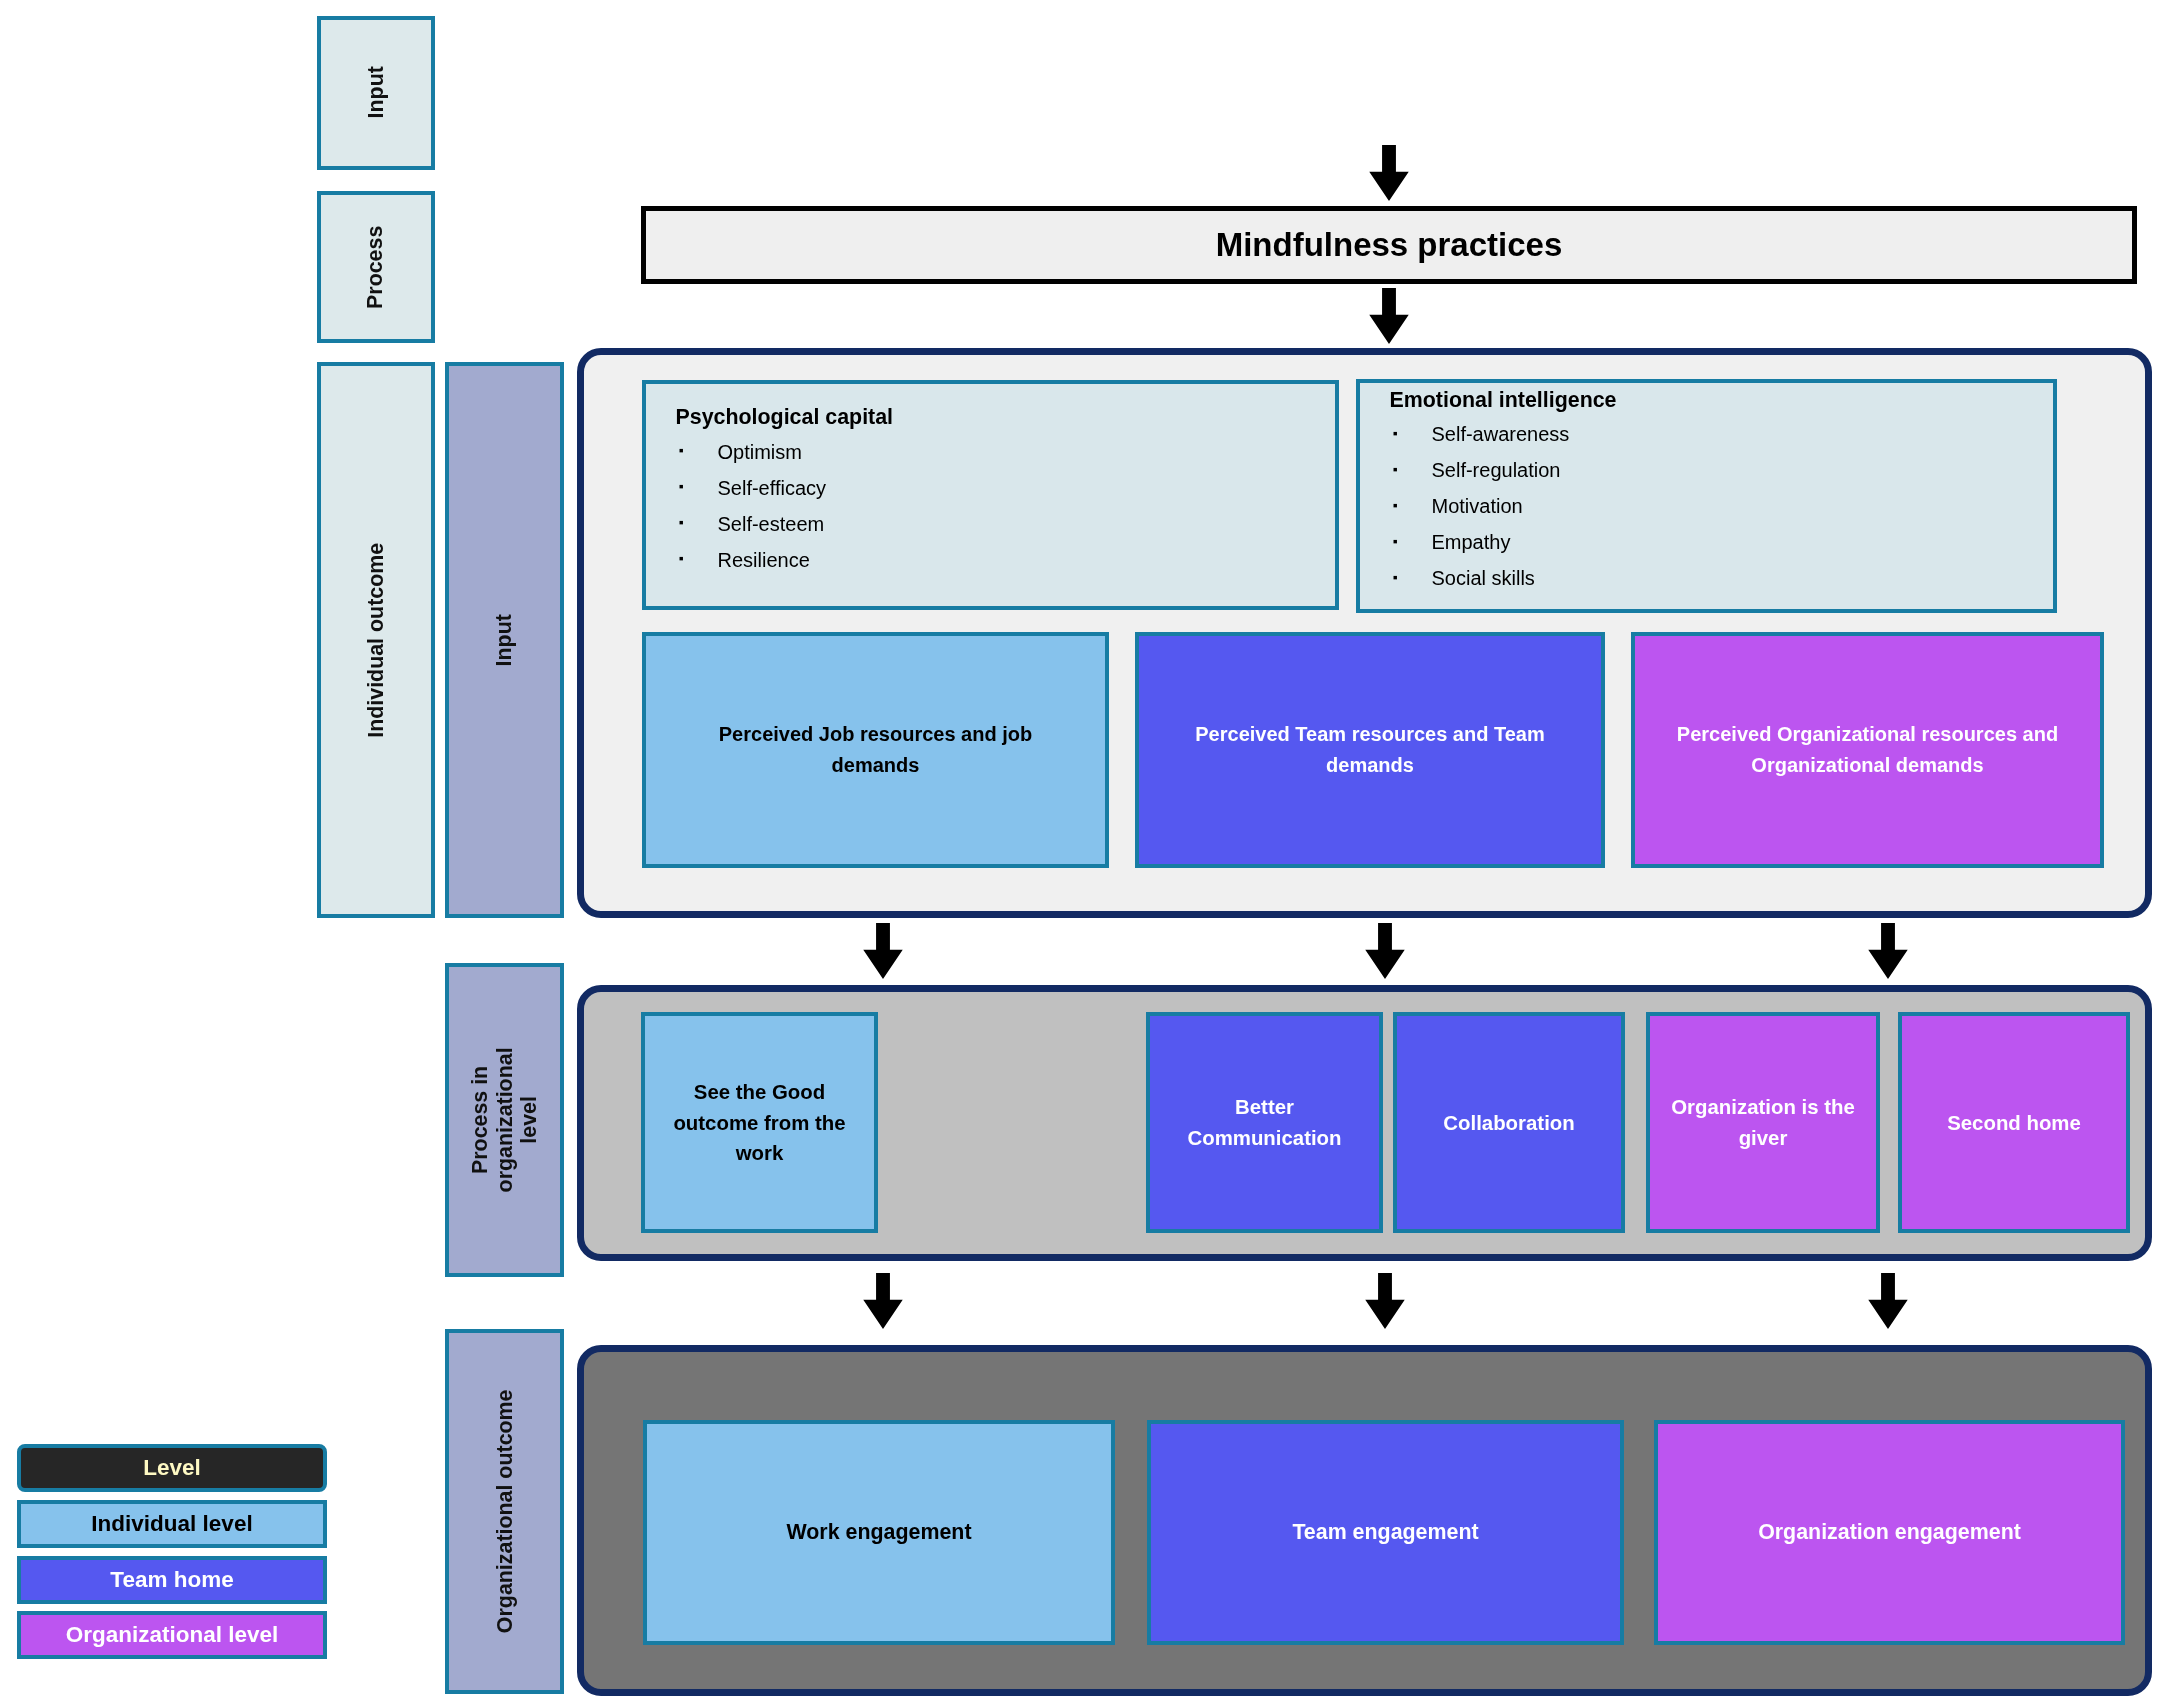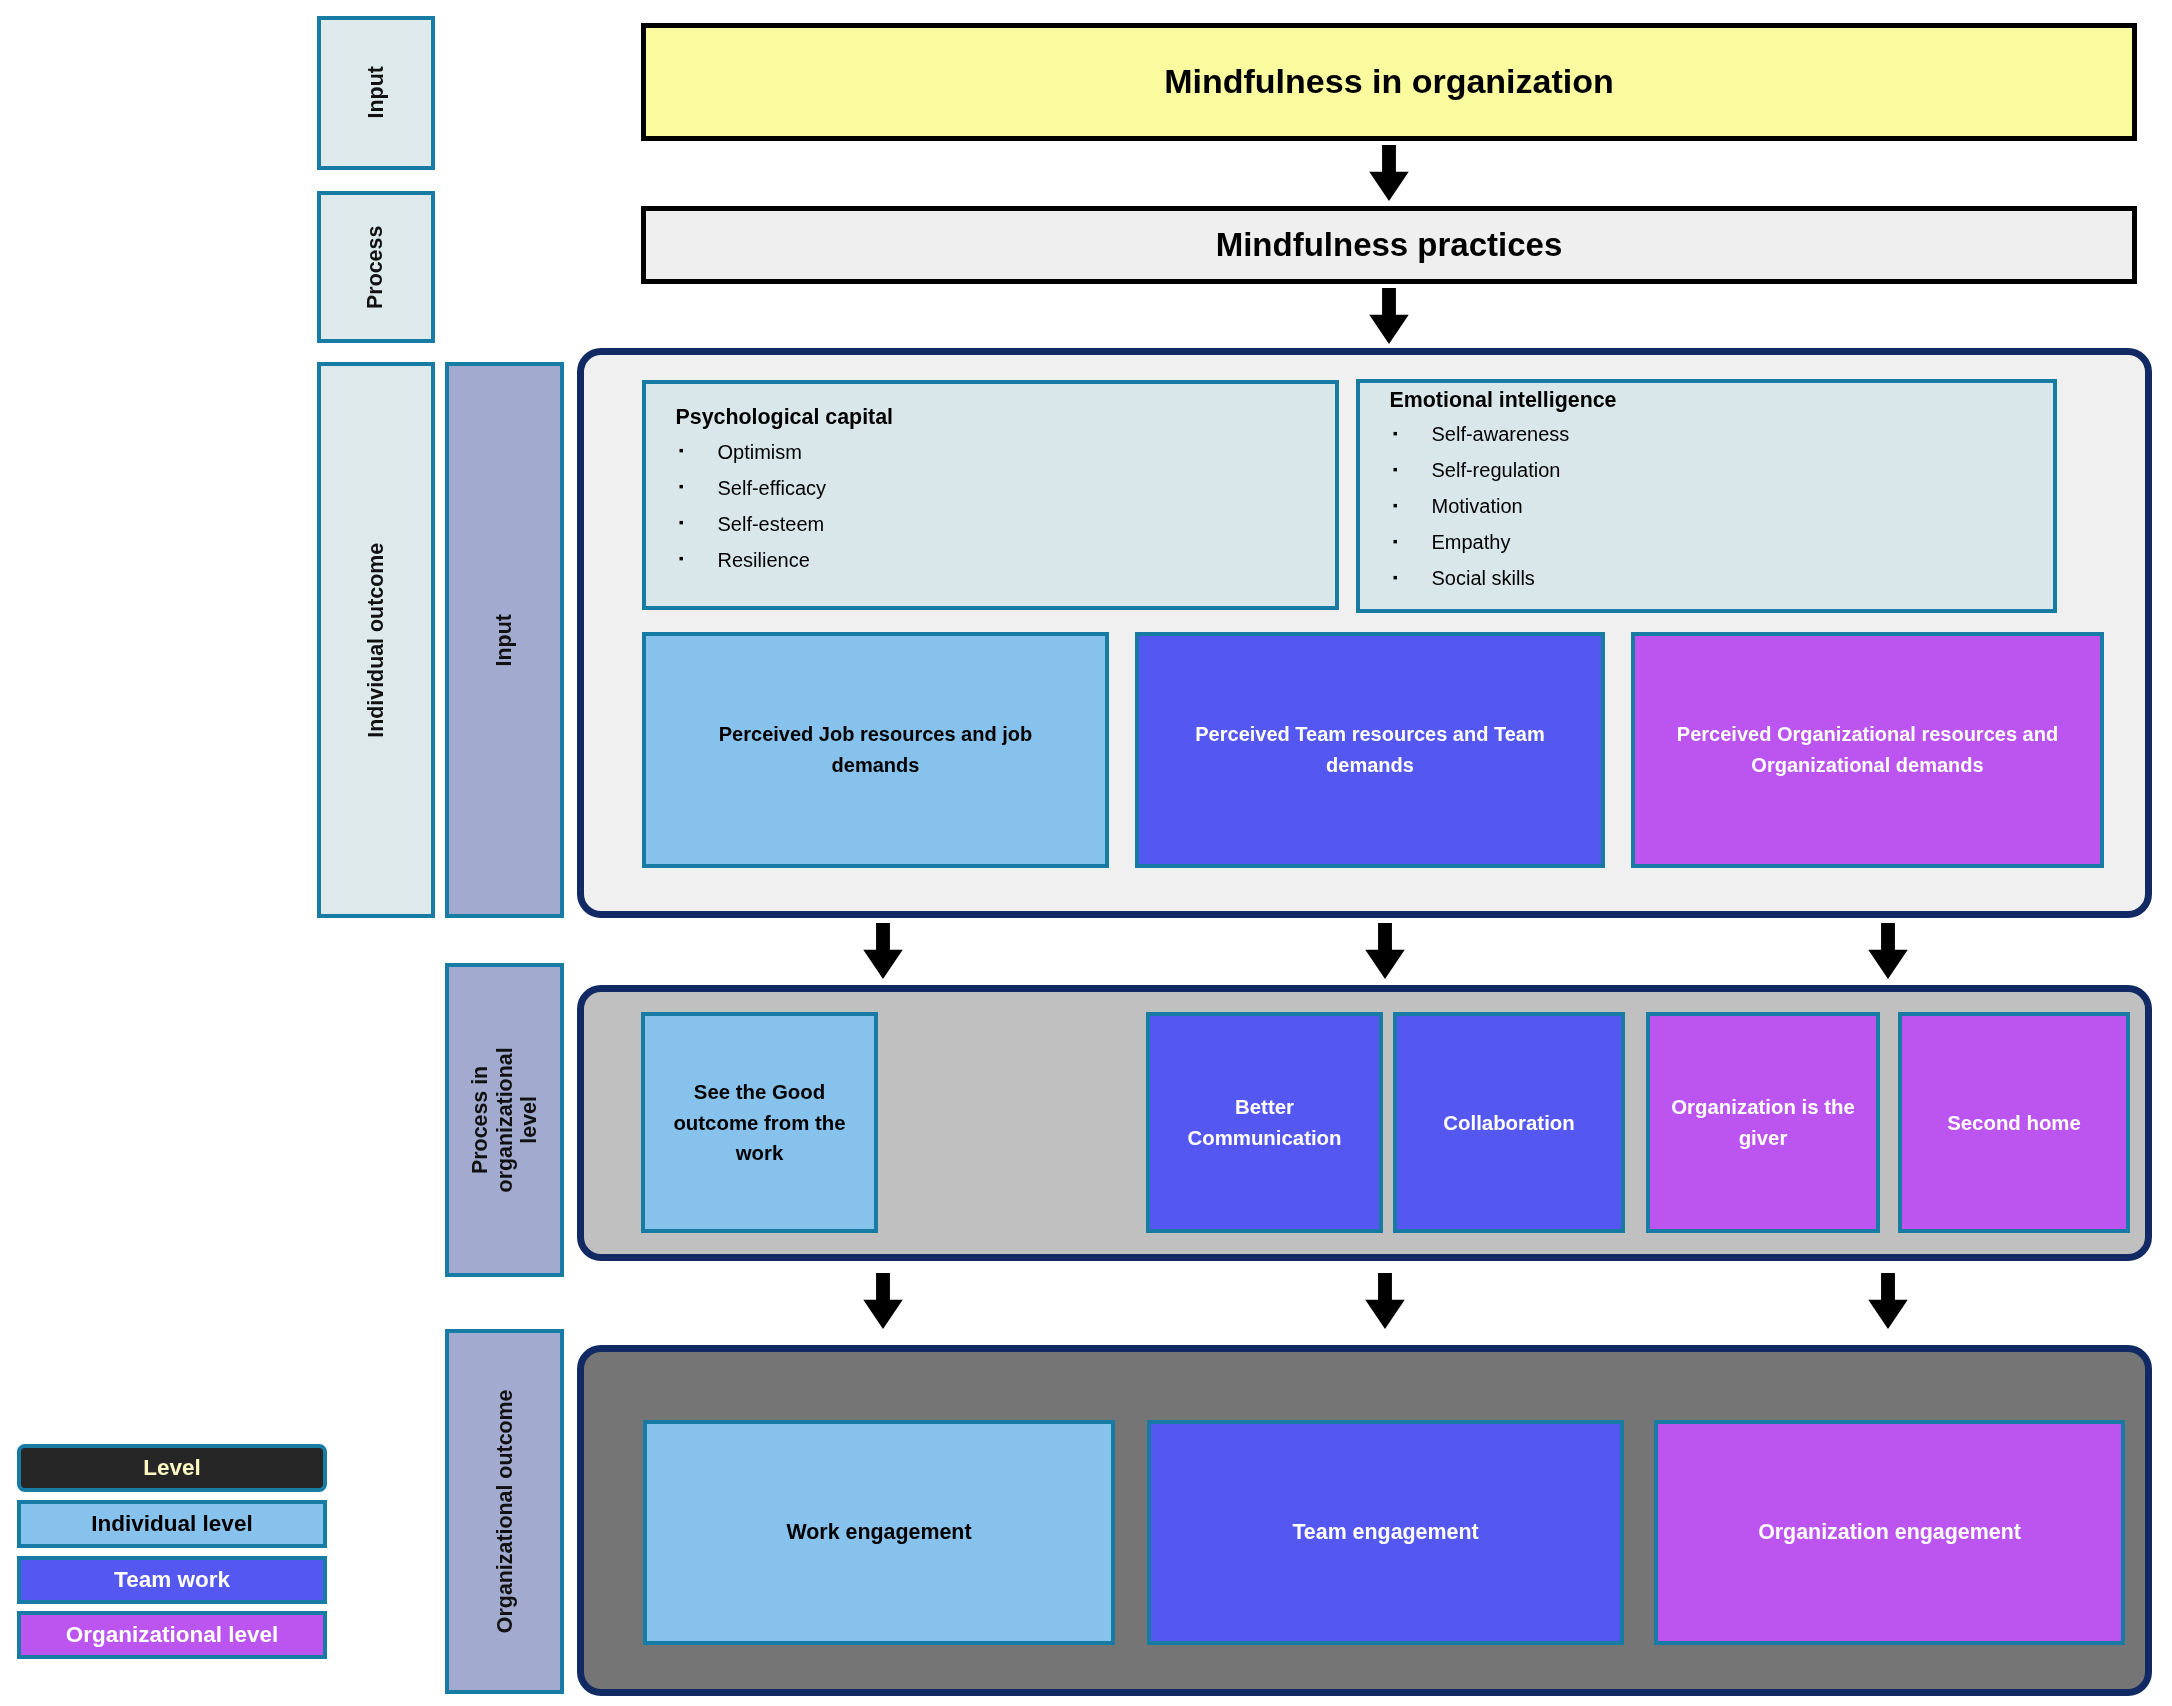--- a/index.html
+++ b/index.html
@@ -66,23 +66,20 @@
   <div class="vlabel lav" style="left:445px;top:362px;width:119px;height:556px;">
     <span class="vtext">Input</span>
   </div>
   <div class="vlabel lav" style="left:445px;top:963px;width:119px;height:314px;">
     <span class="vtext wrap2">Process in organizational level</span>
   </div>
   <div class="vlabel lav" style="left:445px;top:1329px;width:119px;height:365px;">
     <span class="vtext">Organizational outcome</span>
   </div>
 
-  <div id="title-box" class="hbox" style="left: 641px; top: 22.5px; width: 1496px; height: 118px; background: rgb(250, 250, 158); color: rgb(0, 0, 0);">
-    <span>Mindfulness in organization</span>
-  </div>
 
   <div class="arrow" style="left:1365px;top:145px;">
     <svg viewBox="0 0 90 105">
         <polygon points="32,0 58,0 58,50 82,50 45,105 8,50 32,50" fill="#000"></polygon>
       </svg>
   </div>
 
   <div id="practices-box" class="hbox" style="left:641px;top:206px;width:1496px;height:78px;">
     <span>Mindfulness practices</span>
   </div>
@@ -189,20 +186,20 @@
     </div>
   </div>
 
   <div class="lgbox" style="top: 1444px; background: rgb(38, 38, 38); color: #fef9c3; border-radius: 8px;">
     <span>Level</span>
   </div>
   <div class="lgbox" style="top: 1500px; background: rgb(134, 194, 236); color: rgb(0, 0, 0);">
     <span>Individual level</span>
   </div>
   <div class="lgbox" style="top: 1556px; background: rgb(85, 88, 240); color: rgb(255, 255, 255);">
-    <span>Team work</span>
+    <span>Team home</span>
   </div>
   <div class="lgbox" style="top: 1611px; background: rgb(188, 85, 240); color: rgb(255, 255, 255);">
     <span>Organizational level</span>
   </div>
 
 </div>
 
 
 </body></html>

